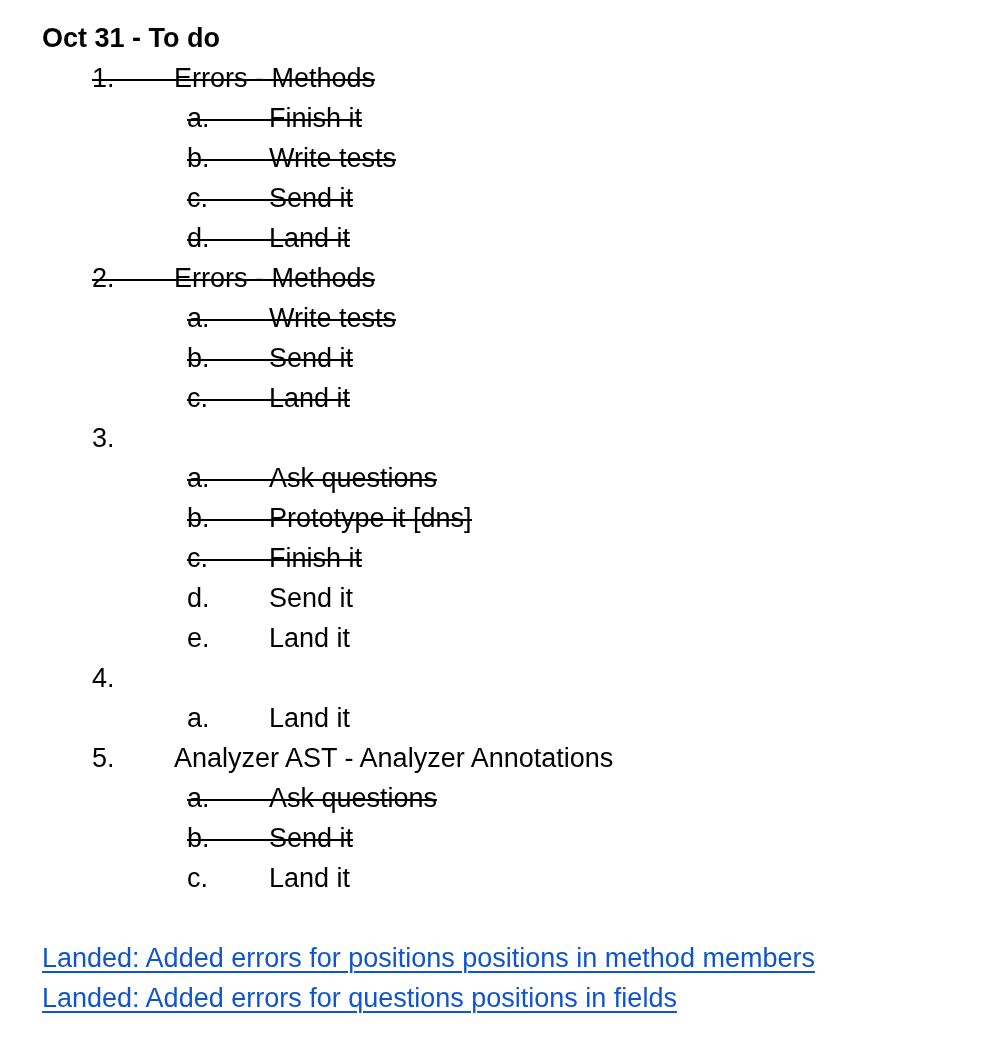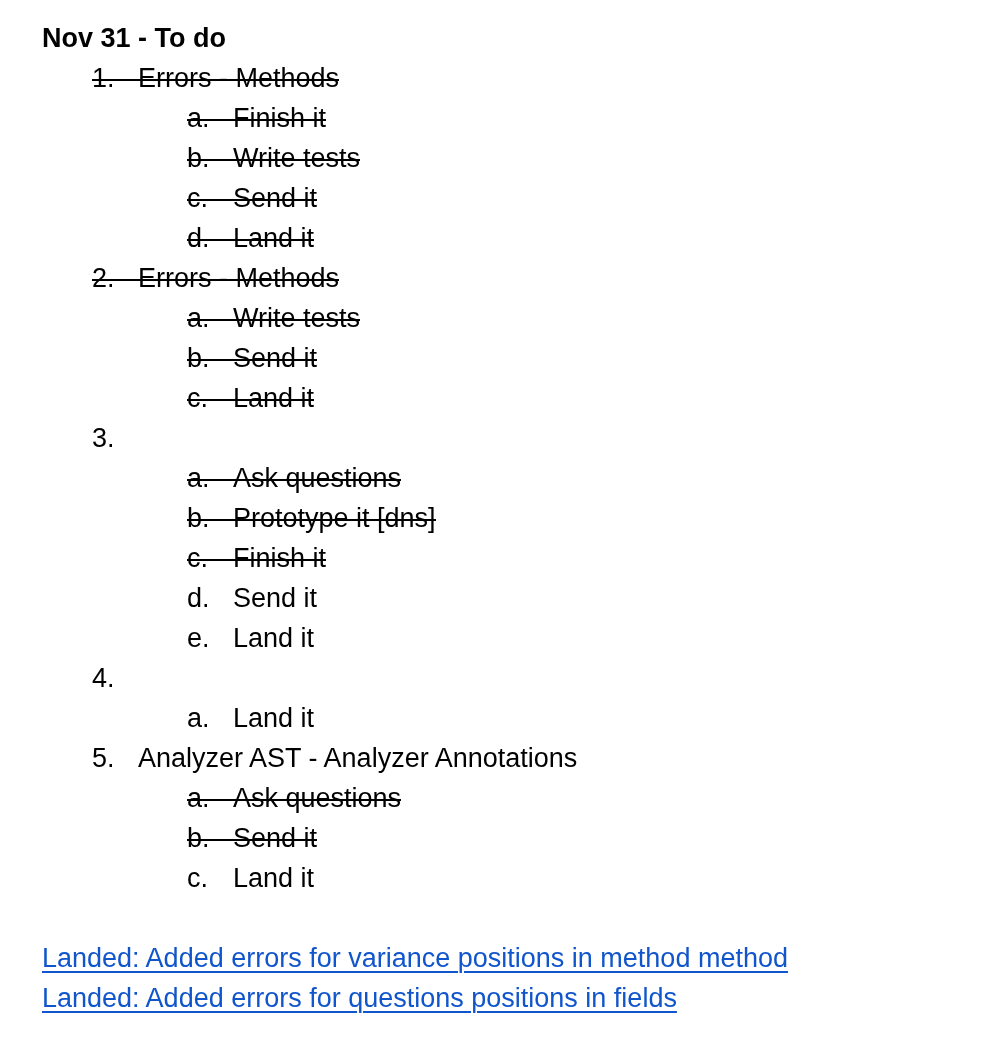--- a/index.html
+++ b/index.html
@@ -33,20 +33,21 @@
     position: relative;
     vertical-align: top;
   }
   .marker {
     display: inline-block;
     width: 46px;
     line-height: 40px;
   }
   .label {
     line-height: 40px;
+    margin-left: 36px;
   }
   
   .struck::after {
     content: "";
     position: absolute;
     left: 0;
     right: 0;
     top: 21px;
     height: 2px;
     background: #000000;
@@ -60,21 +61,21 @@
     text-underline-offset: 4px;
     cursor: pointer;
   }
 </style>
 </head>
 <body>
 
 <div class="doc">
 
   <div class="row title-row">
-    <span>Nov 31 - To do</span>
+    <span>Oct 31 - To do</span>
   </div>
 
   <div class="row indent-1">
     <span class="line struck">
         <span class="marker">1.</span>
         <span class="label">Errors - Methods</span>
       </span>
   </div>
   <div class="row indent-2">
     <span class="line struck">
@@ -195,19 +196,19 @@
   <div class="row indent-2">
     <span class="line">
         <span class="marker">c.</span>
         <span class="label">Land it</span>
       </span>
   </div>
 
   <div class="row blank-row"></div>
 
   <div class="row">
-    <a class="landed-link">Landed: Added errors for variance positions in method method</a>
+    <a class="landed-link">Landed: Added errors for positions positions in method members</a>
   </div>
   <div class="row">
     <a class="landed-link">Landed: Added errors for questions positions in fields</a>
   </div>
 
 </div>
 
 </body></html>

